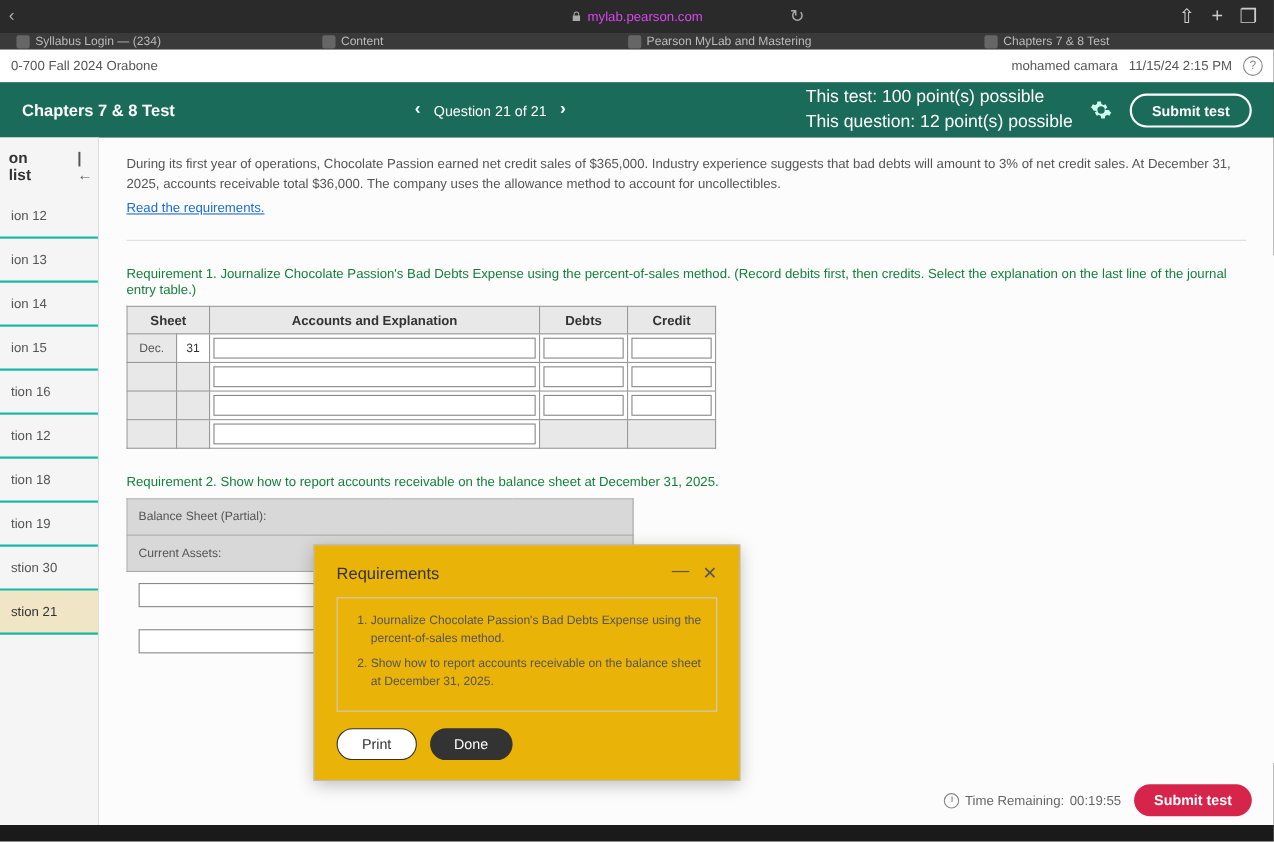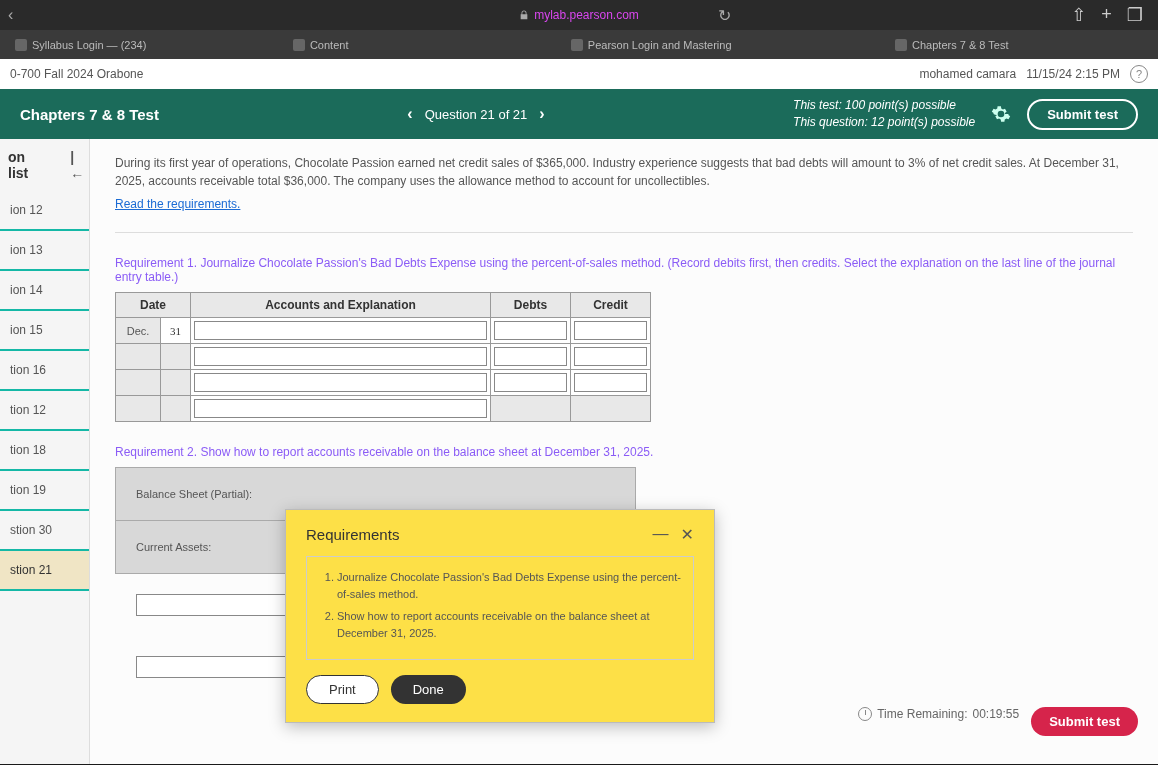--- a/index.html
+++ b/index.html
@@ -4,79 +4,79 @@
 <style>
 * { box-sizing: border-box; margin: 0; padding: 0; font-family: Arial, Helvetica, sans-serif; }
 body { background: #1a1a1a; width: 1158px; height: 765px; overflow: hidden; }
 
 .browser-top { background: #2a2a2a; height: 30px; display: flex; align-items: center; justify-content: center; position: relative; }
 .browser-url { color: #d946ef; font-size: 12px; display: flex; align-items: center; gap: 5px; }
 .lock-icon { width: 10px; height: 10px; }
 .browser-actions { position: absolute; right: 15px; display: flex; gap: 15px; color: #ccc; font-size: 18px; }
 .browser-left { position: absolute; left: 8px; color: #aaa; font-size: 16px; }
 
-.tabs-row { background: #3a3a3a; height: 29px; display: flex; align-items: center; }
+.tabs-row { background: #3a3a3a; height: 15px; display: flex; align-items: center; }
 .tab { color: #bbb; font-size: 11px; padding: 0 15px; display: flex; align-items: center; gap: 5px; }
 .tab-icon { width: 12px; height: 12px; background: #666; border-radius: 2px; }
 
 .course-header { background: #fff; height: 30px; display: flex; align-items: center; padding: 0 10px; justify-content: space-between; color: #555; font-size: 12px; }
 .course-right { display: flex; align-items: center; gap: 10px; }
 .help-icon { width: 18px; height: 18px; border: 1px solid #888; border-radius: 50%; display: inline-flex; align-items: center; justify-content: center; font-size: 11px; color: #888; }
 
 .test-header { background: #1b6b5a; height: 50px; display: flex; align-items: center; justify-content: space-between; padding: 0 20px; color: #fff; }
 .test-title { font-weight: bold; font-size: 15px; }
 .question-nav { display: flex; align-items: center; gap: 12px; font-size: 13px; }
 .nav-arrow { cursor: pointer; font-size: 16px; font-weight: bold; }
-.test-info { font-size: 12px; line-height: 1.4; font-style: italic; }
+.test-info { font-size: 16px; line-height: 1.4; }
 .gear-icon { width: 22px; height: 22px; display: inline-flex; align-items: center; justify-content: center; }
 .submit-top { background: transparent; border: 2px solid #fff; color: #fff; border-radius: 20px; padding: 6px 18px; font-size: 13px; font-weight: bold; cursor: pointer; }
 .right-group { display: flex; align-items: center; gap: 15px; }
 
 .main-area { display: flex; background: #fcfcfc; height: 625px; }
 .sidebar { width: 90px; background: #f5f5f5; border-right: 1px solid #ddd; }
 .sidebar-title { padding: 10px 8px; font-size: 14px; font-weight: bold; color: #333; display: flex; align-items: center; justify-content: space-between; gap: 42px; }
 .collapse-icon { font-size: 14px; color: #555; cursor: pointer; }
 .sidebar-item { padding: 12px 10px; font-size: 12px; color: #555; border-bottom: 2px solid #14b8a6; cursor: pointer; }
 .sidebar-item.active { background: #f0e5c5; color: #333; }
 
 .content { flex: 1; padding: 15px 25px; overflow: auto; position: relative; }
 .intro-text { font-size: 12px; color: #555; line-height: 1.5; margin-bottom: 4px; }
 .read-link { color: #1b6bd4; font-size: 12px; text-decoration: underline; cursor: pointer; }
 .divider { border: none; border-top: 1px solid #ddd; margin: 20px 0 15px; position: relative; }
 .divider::after { content: ''; position: absolute; left: 50%; top: -4px; width: 24px; height: 8px; background: #fff; border: 1px solid #ccc; border-radius: 4px; transform: translateX(-50%); }
 
-.req-title { font-size: 12px; color: #8b5cf6; margin-bottom: 8px; margin-top: 23px; }
+.req-title { font-size: 12px; color: #15803d; margin-bottom: 8px; margin-top: 23px; }
 .je-table { border-collapse: collapse; background: #fff; margin-bottom: 20px; }
 .je-table th { background: #e8e8e8; border: 1px solid #999; padding: 5px 8px; font-size: 12px; color: #333; font-weight: bold; }
 .je-table td { border: 1px solid #999; padding: 3px; height: 22px; }
 .je-table input { width: 100%; height: 100%; border: 1px solid #888; padding: 2px 4px; font-size: 11px; }
 .je-date-m { width: 45px; text-align: center; font-size: 11px; color: #555; background: #e8e8e8; }
-.je-date-d { width: 30px; text-align: center; font-size: 11px; color: #333; font-family: Liberation Serif, serif; }
+.je-date-d { width: 30px; text-align: center; font-size: 11px; color: #333; }
 .je-acct { width: 300px; }
 .je-amt { width: 80px; }
 .je-empty { background: #e8e8e8; border: 1px solid #999; }
 
 .bs-table { border-collapse: collapse; margin-bottom: 15px; }
 .bs-header { background: #d8d8d8; border: 1px solid #aaa; padding: 4px 10px; font-size: 11px; color: #555; }
-.bs-table td { padding: 20px; }
+.bs-table td { padding: 10px; }
 .bs-table input { border: 1px solid #888; height: 22px; padding: 2px 4px; font-size: 11px; }
 
-.modal { position: absolute; left: 195px; top: 370px; width: 430px; background: #fde047; border: 1px solid #bbb; box-shadow: 0 4px 15px rgba(0,0,0,0.25); padding: 15px 20px 18px; }
+.modal { position: absolute; left: 195px; top: 370px; width: 388px; background: #eab308; border: 1px solid #bbb; box-shadow: 0 4px 15px rgba(0,0,0,0.25); padding: 15px 20px 18px; }
 .modal-header { display: flex; justify-content: space-between; align-items: center; margin-bottom: 12px; }
 .modal-title { font-size: 15px; color: #333; }
 .modal-controls { display: flex; gap: 12px; color: #555; font-size: 16px; }
 .modal-controls span { cursor: pointer; }
 .req-box { border: 1px solid #ccc; padding: 12px; font-size: 11px; color: #555; line-height: 1.5; margin-bottom: 15px; }
 .req-box ol { padding-left: 18px; }
 .req-box li { margin-bottom: 6px; }
 .modal-buttons { display: flex; gap: 12px; justify-content: flex-start; }
 .btn-print { border: 1.5px solid #333; background: #fff; color: #333; border-radius: 18px; padding: 6px 22px; font-size: 13px; cursor: pointer; }
 .btn-done { border: none; background: #333; color: #fff; border-radius: 18px; padding: 6px 22px; font-size: 13px; cursor: pointer; }
 
-.footer { position: absolute; right: 20px; bottom: 28px; display: flex; align-items: flex-start; gap: 12px; }
+.footer { position: absolute; right: 20px; bottom: 8px; display: flex; align-items: center; gap: 12px; }
 .time-remaining { font-size: 12px; color: #666; display: flex; align-items: center; gap: 5px; }
 .clock-icon { width: 14px; height: 14px; border: 1.5px solid #888; border-radius: 50%; position: relative; }
 .clock-icon::after { content: ''; position: absolute; left: 50%; top: 20%; width: 1px; height: 5px; background: #888; }
 .submit-bottom { background: #d6244b; border: none; color: #fff; border-radius: 18px; padding: 7px 18px; font-size: 13px; font-weight: bold; cursor: pointer; }
 </style>
 </head>
 <body>
 
 <div class="browser-top">
   <span class="browser-left">‹</span>
@@ -98,21 +98,21 @@
   <div class="tab" style="width:24%;">
       <span class="tab-icon"></span>
       <span>Syllabus Login — (234)</span>
     </div>
   <div class="tab" style="width:24%;">
       <span class="tab-icon"></span>
       <span>Content</span>
     </div>
   <div class="tab" style="width:28%;">
       <span class="tab-icon"></span>
-      <span>Pearson Login and Mastering</span>
+      <span>Pearson MyLab and Mastering</span>
     </div>
   <div class="tab" style="width:24%;">
       <span class="tab-icon"></span>
       <span>Chapters 7 &amp; 8 Test</span>
     </div>
 </div>
 
 <div class="course-header">
   <span>0-700 Fall 2024 Orabone</span>
   <div class="course-right">
@@ -163,21 +163,21 @@
 
   <div class="content">
     <div class="intro-text">During its first year of operations, Chocolate Passion earned net credit sales of $365,000. Industry experience suggests that bad debts will amount to 3% of net credit sales. At December 31, 2025, accounts receivable total $36,000. The company uses the allowance method to account for uncollectibles.</div>
     <a class="read-link">Read the requirements.</a>
     <hr class="divider">
 
     <div class="req-title">Requirement 1. Journalize Chocolate Passion's Bad Debts Expense using the percent-of-sales method. (Record debits first, then credits. Select the explanation on the last line of the journal entry table.)</div>
     <table class="je-table">
       <tbody>
           <tr>
-        <th colspan="2">Date</th>
+        <th colspan="2">Sheet</th>
         <th>Accounts and Explanation</th>
         <th>Debts</th>
         <th>Credit</th>
       </tr>
       <tr>
         <td class="je-date-m">Dec.</td>
         <td class="je-date-d">31</td>
         <td class="je-acct"><input style=""></td>
         <td class="je-amt"><input style=""></td>
         <td class="je-amt"><input style=""></td>

